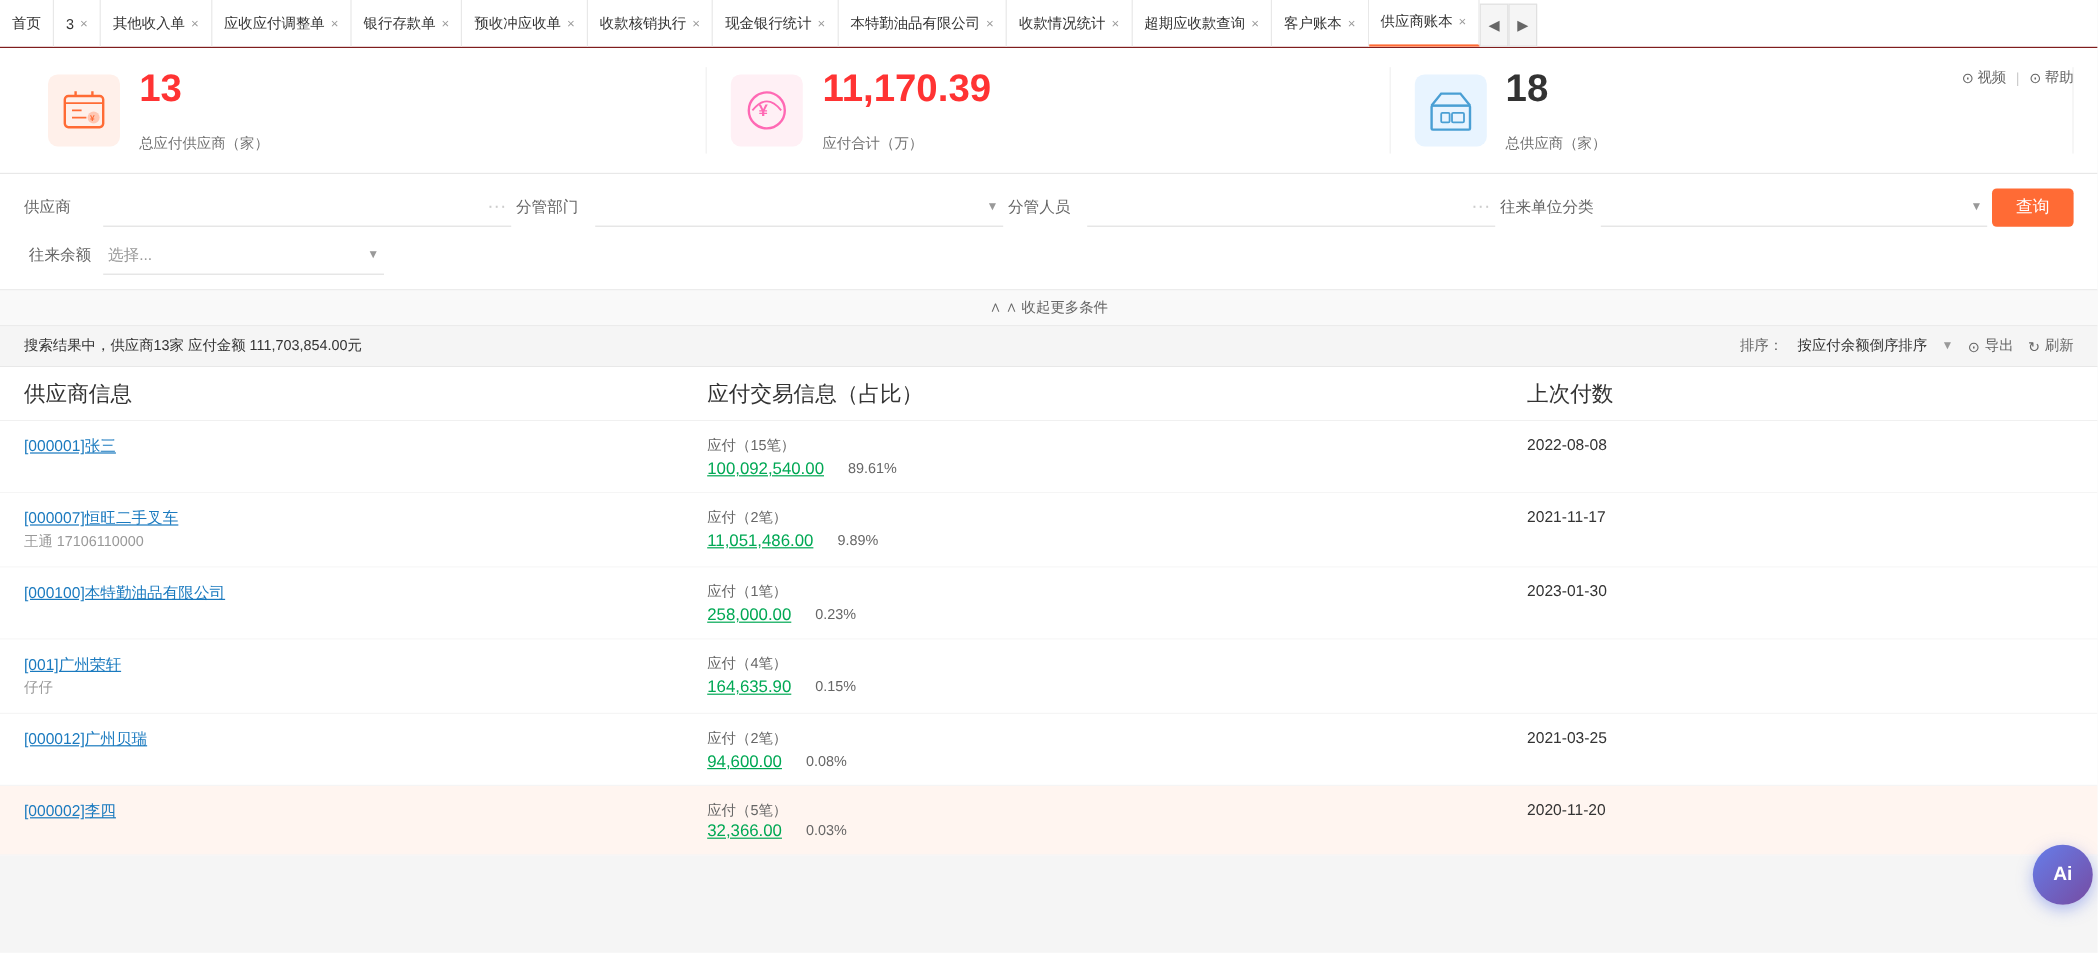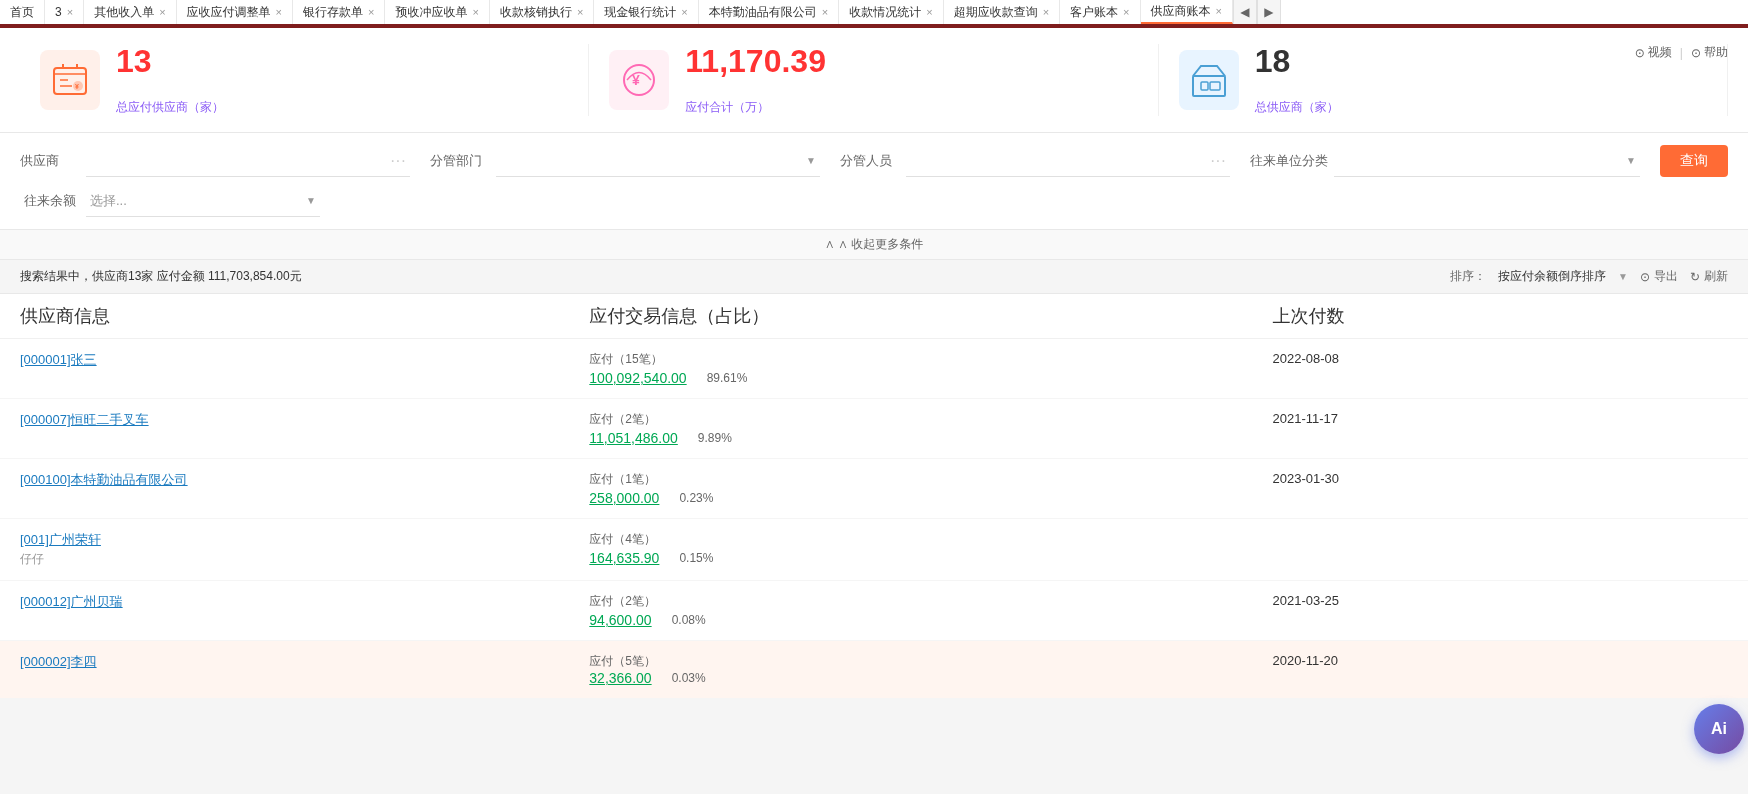--- a/index.html
+++ b/index.html
@@ -1,24 +1,24 @@
 <!DOCTYPE html>
 <html><head>
   <meta charset="utf-8">
   <style>
     * { box-sizing: border-box; margin: 0; padding: 0; }
     body { font-family: 'Microsoft YaHei', Arial, sans-serif; font-size: 13px; background: #f5f5f5; color: #333; min-width: 1748px; }
 
     
     .top-nav {
       display: flex;
-      align-items: center;
+      align-items: flex-end;
       background: #fff;
-      border-bottom: 4px solid #7f1d1d;
-      height: 28px;
+      border-bottom: 1px solid #7f1d1d;
+      height: 40px;
       overflow: hidden;
     }
     .nav-tab {
       display: flex;
       align-items: center;
       padding: 0 10px;
       height: 100%;
       font-size: 12px;
       color: #333;
       border-right: 1px solid #e8e8e8;
@@ -80,21 +80,21 @@
     .stat-icon.blue { background: #e8f4ff; color: #4a9fd4; }
     .stat-info .big-num {
       font-size: 32px;
       font-weight: bold;
       color: #ff3333;
       line-height: 1.1;
     }
     .stat-info .big-num.dark { color: #333; }
     .stat-info .label {
       font-size: 12px;
-      color: #8b5cf6;
+      color: #737373;
       margin-top: 20px;
     }
     .header-actions {
       position: absolute;
       right: 20px;
       top: 16px;
       display: flex;
       align-items: center;
       font-size: 12px;
       color: #666;
@@ -111,21 +111,21 @@
 
     
     .filter-area {
       background: #fff;
       padding: 12px 20px;
       border-bottom: 1px solid #e8e8e8;
     }
     .filter-row {
       display: flex;
       align-items: center;
-      gap: 20px;
+      gap: 4px;
       margin-bottom: 8px;
     }
     .filter-row:last-child { margin-bottom: 0; text-align: center; }
     .filter-item {
       display: flex;
       align-items: center;
       gap: 6px;
       flex: 1;
     }
     .filter-label {
@@ -462,20 +462,21 @@
       </div>
     </div>
     <div>
       <span class="last-pay">2022-08-08</span>
     </div>
   </div>
 
   <div class="table-row">
     <div>
       <div class="supplier-name">[000007]恒旺二手叉车</div>
+      <div class="supplier-sub">王通  17106110000</div>
     </div>
     <div>
       <div class="trans-label">应付（2笔）</div>
       <div style="display:flex; align-items:center; margin-top:2px;">
         <span class="trans-amount">11,051,486.00</span>
         <span class="trans-pct">9.89%</span>
       </div>
     </div>
     <div>
       <span class="last-pay">2021-11-17</span>

